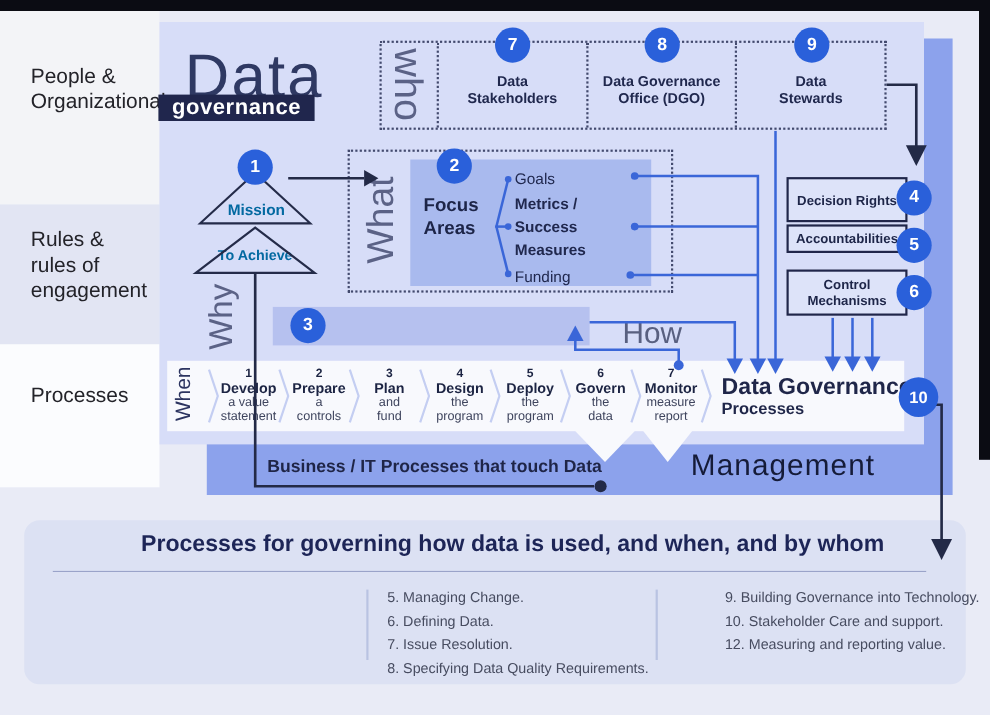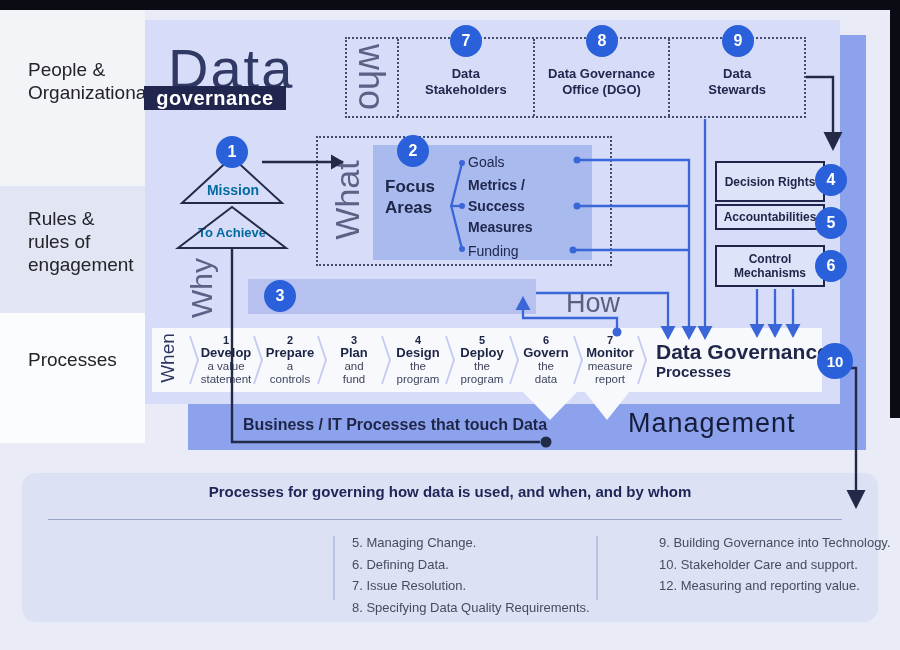--- a/index.html
+++ b/index.html
@@ -58,21 +58,21 @@
   .dgp{margin-left:8px;width:180px;flex:none;}
   .dgp .t{font-size:21px;font-weight:bold;color:#1f2649;line-height:22px;}
   .dgp .s{font-size:15px;font-weight:bold;color:#1f2649;line-height:17px;}
   
   .biz-label{left:243px;top:416px;font-size:16px;font-weight:bold;color:#1f2547;}
   .mgmt-label{left:628px;top:408px;font-size:27px;color:#151b38;letter-spacing:1px;}
   
   .tri-label{font-weight:bold;color:#0369a1;transform:translate(-50%,-50%);white-space:nowrap;}
   
   .card{left:22px;top:473px;width:856px;height:149px;background:#dce1f3;border-radius:14px;}
-  .card-title{left:0;top:10px;width:100%;text-align:center;font-size:15px;font-weight:bold;color:#1d2557;}
+  .card-title{left:16px;top:10px;width:100%;text-align:center;font-size:21px;font-weight:bold;color:#1d2557;}
   .card-hr{left:26px;top:46px;width:794px;height:1px;background:#9aa3c9;}
   .card-col{top:62px;font-size:13px;color:#474c60;}
   .card-col p{margin:0 0 6.5px 0;}
   .card-div{top:63px;width:2px;height:64px;background:#b9c3e2;}
   svg.overlay{left:0;top:0;pointer-events:none;}
 </style>
 </head>
 <body>
 
 <div id="app">

